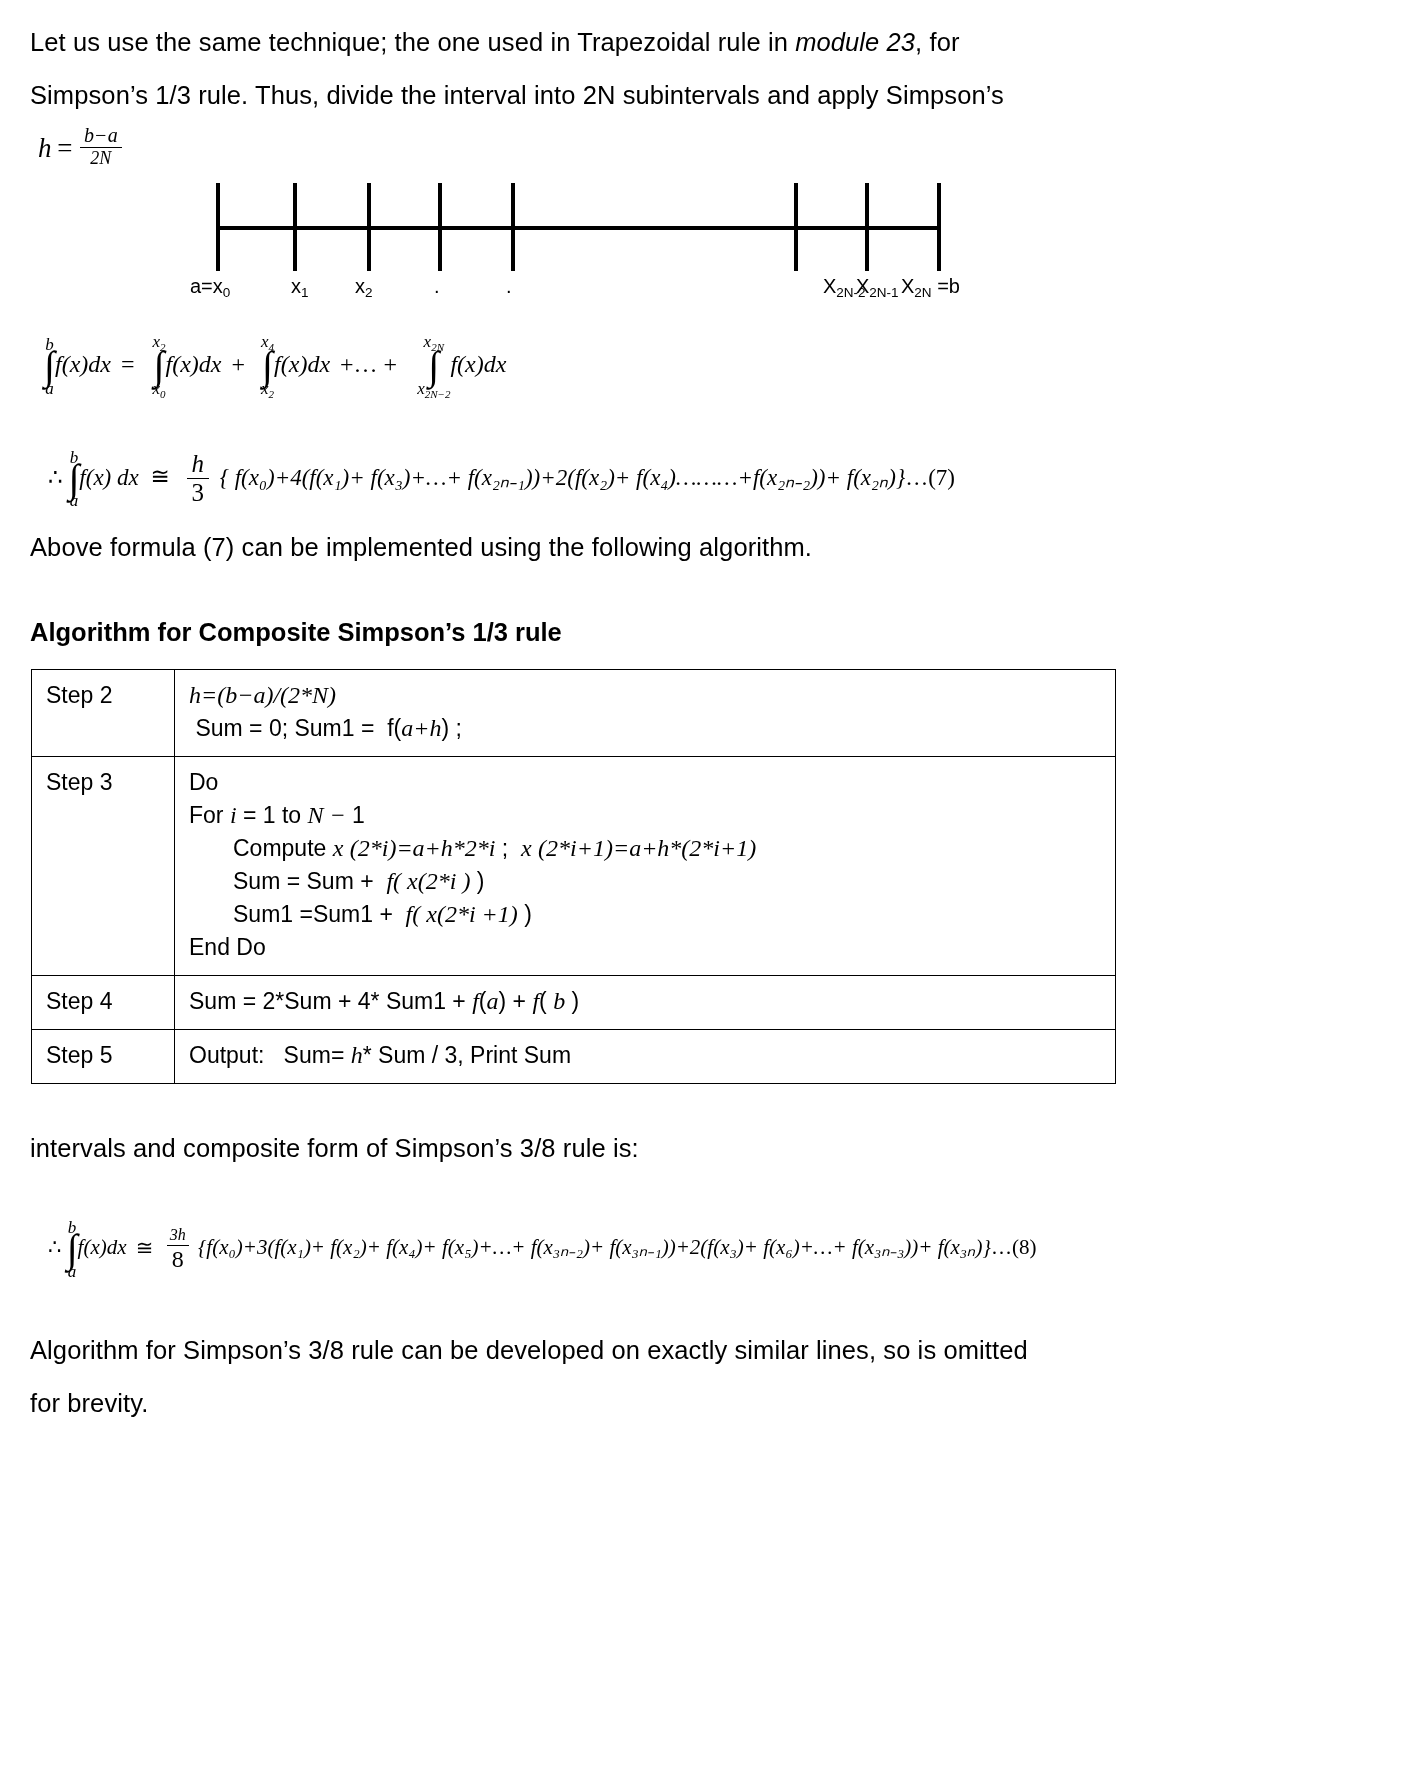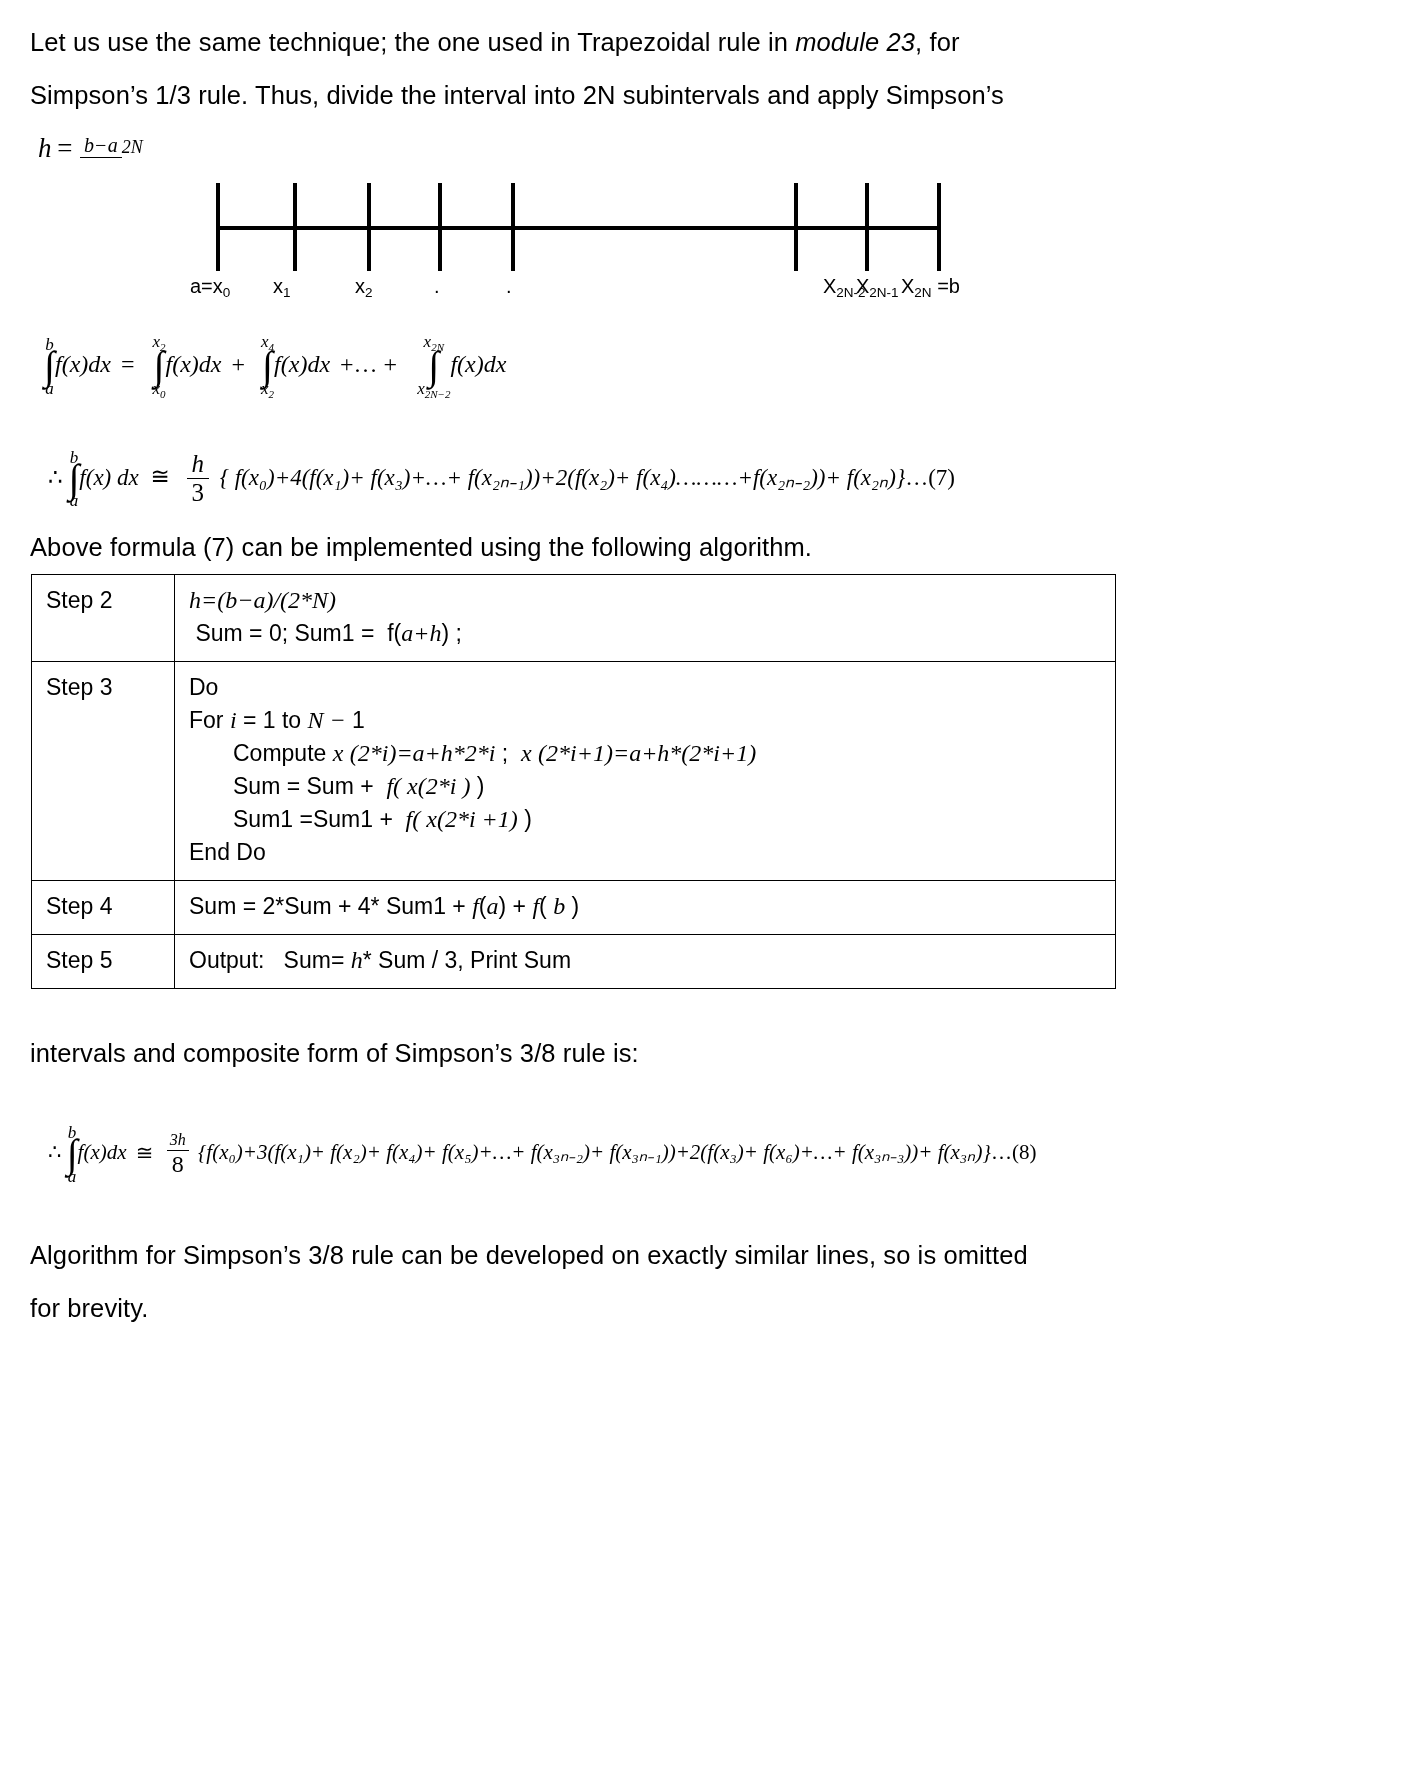--- a/index.html
+++ b/index.html
@@ -34,21 +34,21 @@
   .para.nojust { text-align: left; }
   .it { font-style: italic; }
 
   
   #intro { margin-top: 8px; }
   #intro .line3 { display: flex; align-items: center; flex-wrap: nowrap; }
 
   
   .frac {
     display: inline-flex;
-    flex-direction: row;
+    flex-direction: column;
     align-items: center;
     justify-content: center;
     vertical-align: middle;
     line-height: 1.05;
     margin: 0 2px;
     position: relative;
     top: -2px;
   }
   .frac .num {
     font-size: 20px;
@@ -211,21 +211,21 @@
     <div class="tick" style="left:186px"></div>
     <div class="tick" style="left:263px"></div>
     <div class="tick" style="left:337px"></div>
     <div class="tick" style="left:408px"></div>
     <div class="tick" style="left:481px"></div>
     <div class="tick" style="left:764px"></div>
     <div class="tick" style="left:835px"></div>
     <div class="tick" style="left:907px"></div>
 
     <div class="tlabel" style="left:160px">a=x<sub>0</sub></div>
-    <div class="tlabel" style="left:243px">x<sub>1</sub></div>
+    <div class="tlabel" style="left:261px">x<sub>1</sub></div>
     <div class="tlabel" style="left:325px">x<sub>2</sub></div>
     <div class="dot" style="left:404px">.</div>
     <div class="dot" style="left:476px">.</div>
     <div class="tlabel" style="left:793px">X<sub>2N-2</sub></div>
     <div class="tlabel" style="left:826px">X<sub>2N-1</sub></div>
     <div class="tlabel" style="left:871px">X<sub>2N</sub> =b</div>
   </div>
 
   <div id="eq-split" class="eqline">
     <span class="piece">
@@ -271,20 +271,21 @@
     <span style="font-style:normal;padding:0 6px">≅</span>
     <span class="bigfrac">
       <span class="num">h</span>
       <span class="den">3</span>
     </span>
     <span>{ f(x₀)+4(f(x₁)+ f(x₃)+…+ f(x₂ₙ₋₁))+2(f(x₂)+ f(x₄)………+f(x₂ₙ₋₂))+ f(x₂ₙ)}</span><span style="font-style:normal">…(7)</span>
   </div>
 
   <div class="para nojust" id="above-formula">Above formula (7) can be implemented using the following algorithm.</div>
 
+  <div class="heading">Algorithm for Composite Simpson’s 1/3 rule</div>
 
   <table id="algo">
     <tbody>
       <tr>
         <td class="stepcol">Step 2</td>
         <td>
           <div class="code">h=(b−a)/(2*N)</div>
           <div>&nbsp;Sum = 0; Sum1 =&nbsp; f(<span class="code">a+h</span>) ;</div>
         </td>
       </tr>

